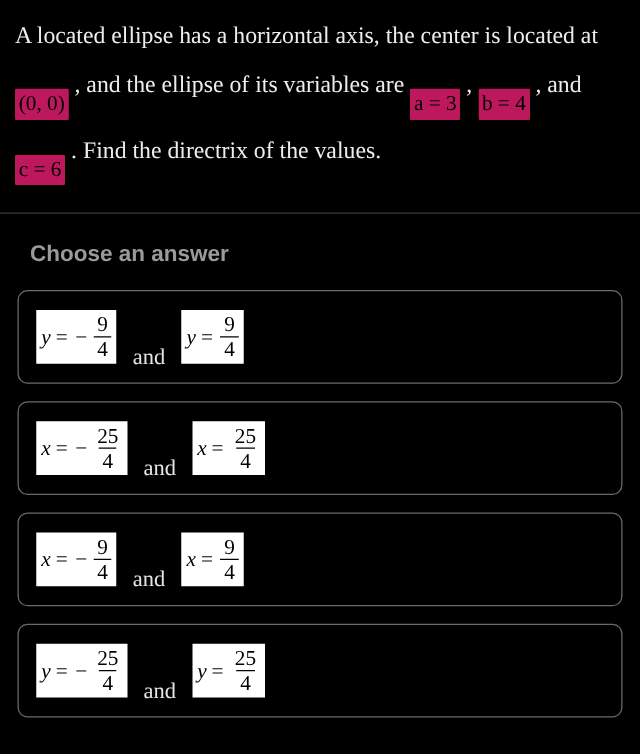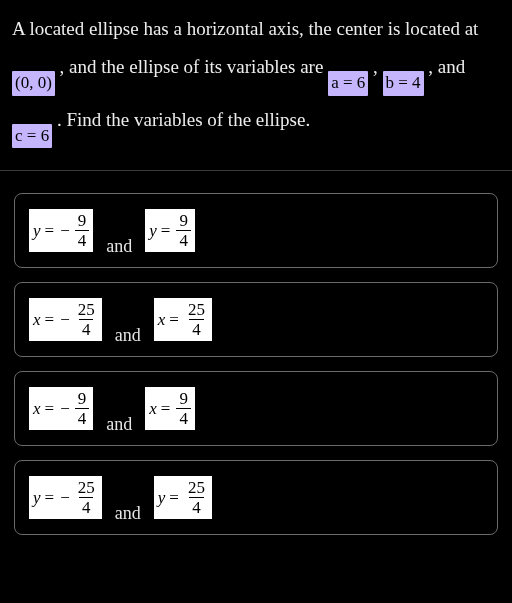--- a/index.html
+++ b/index.html
@@ -13,21 +13,21 @@
   }
   .question {
     padding: 14px 12px 22px 12px;
     font-size: 19px;
     line-height: 1.55;
     color: #ededed;
   }
   .question .inl {
     display: inline-block;
     vertical-align: middle;
-    background: #c4b5fd;
+    background: #be185d;
     color: #000;
     font-family: 'Times New Roman', serif;
     font-size: 17px;
     padding: 1px 3px;
     line-height: 1.3;
     border-radius: 1px;
     margin-top: 28px;
   }
   .divider {
     height: 1px;
@@ -85,31 +85,32 @@
   .frac .num { padding: 0 3px 1px 3px; }
   .frac .den { border-top: 1.2px solid #000; padding: 1px 3px 0 3px; }
 </style>
 </head>
 <body>
 
 <div class="question">
   <span>A located ellipse has a horizontal axis, the center is located at </span>
   <span class="inl">(0, 0)</span>
   <span> , and the ellipse of its variables are </span>
-  <span class="inl">a = 6</span>
+  <span class="inl">a = 3</span>
   <span> , </span>
   <span class="inl">b = 4</span>
   <span> , and </span>
   <span class="inl">c = 6</span>
-  <span> . Find the variables of the ellipse.</span>
+  <span> . Find the directrix of the values.</span>
 </div>
 
 <div class="divider"></div>
 
 <div class="answers">
+  <div class="answers-title">Choose an answer</div>
 
   <div class="choice">
     <span class="mathbox">
       <span class="var">y</span>
       <span class="eq">=</span>
       <span class="neg">−</span>
       <span class="frac">
         <span class="num">9</span>
         <span class="den">4</span>
       </span>

